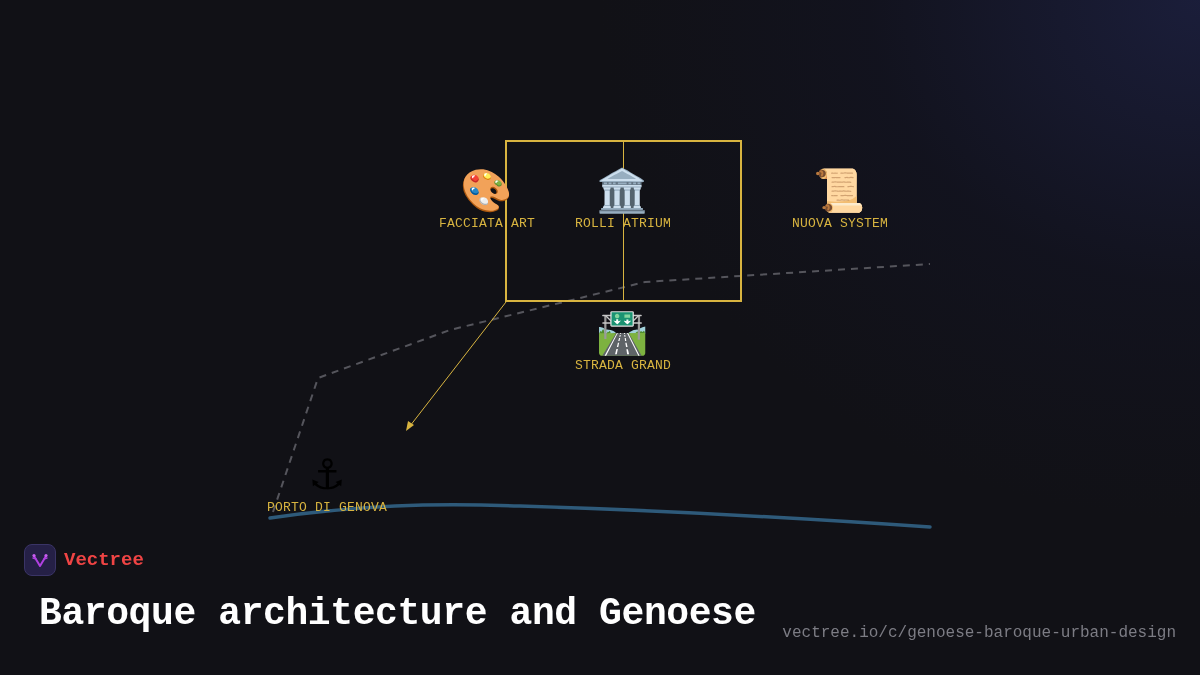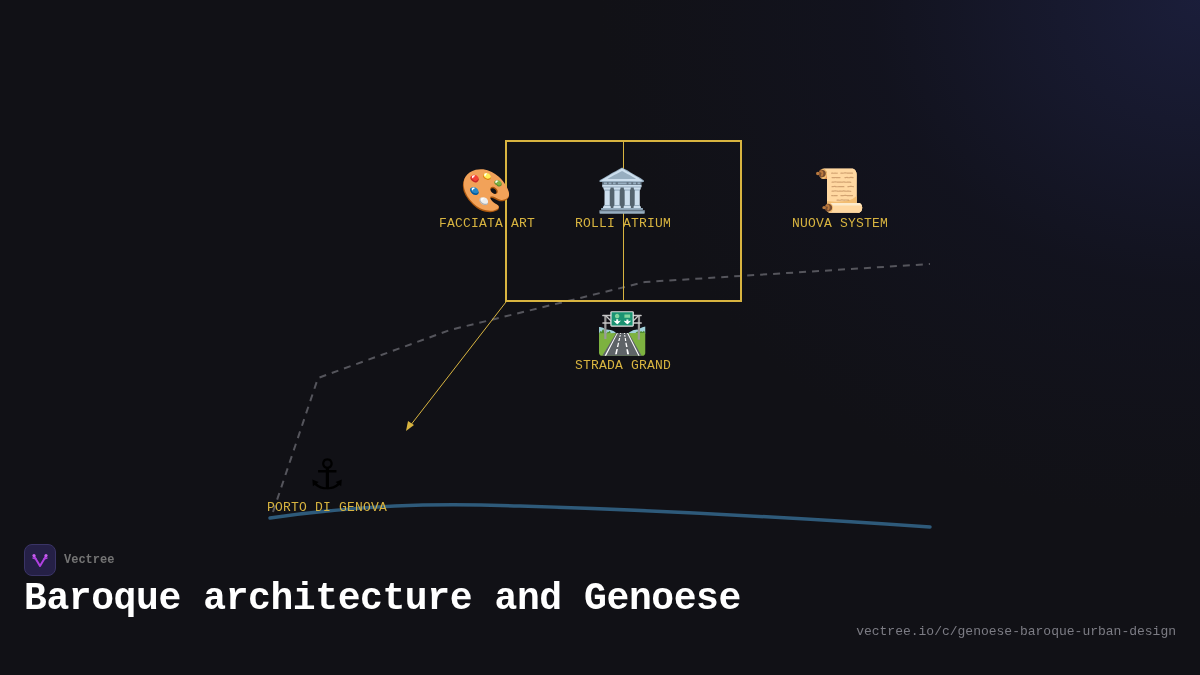--- a/index.html
+++ b/index.html
@@ -29,32 +29,32 @@
     }
     .brand {
       position: absolute; left: 24px; top: 544px; display: flex; align-items: center; gap: 8px;
     }
     .brand .logo {
       width: 32px; height: 32px; border-radius: 8px;
       background: #252046; border: 1px solid #3a3466;
       display: flex; align-items: center; justify-content: center; box-sizing: border-box;
     }
     .brand .name {
-      font-size: 12px; font-weight: bold; color: #737373;
+      font-size: 19px; font-weight: bold; color: #ef4444;
       font-family: "Liberation Mono", "DejaVu Sans Mono", monospace;
     }
     .title {
-      position: absolute; left: 24px; top: 582px; margin: 0;
+      position: absolute; left: 24px; top: 582px; margin: 15px;
       font-size: 38px; line-height: 33px; font-weight: bold; color: #ffffff;
       font-family: "Liberation Mono", "DejaVu Sans Mono", monospace;
       letter-spacing: -0.4px;
     }
     .url {
       position: absolute; right: 24px; top: 624px;
-      font-size: 13px; color: #7c7c84;
+      font-size: 16px; color: #7c7c84;
       font-family: "Liberation Mono", "DejaVu Sans Mono", monospace;
     }
   </style>
 </head>
 <body>
 
 <div class="bg-glow"></div>
 
 <svg class="edges" viewBox="0 0 1200 675">
 

